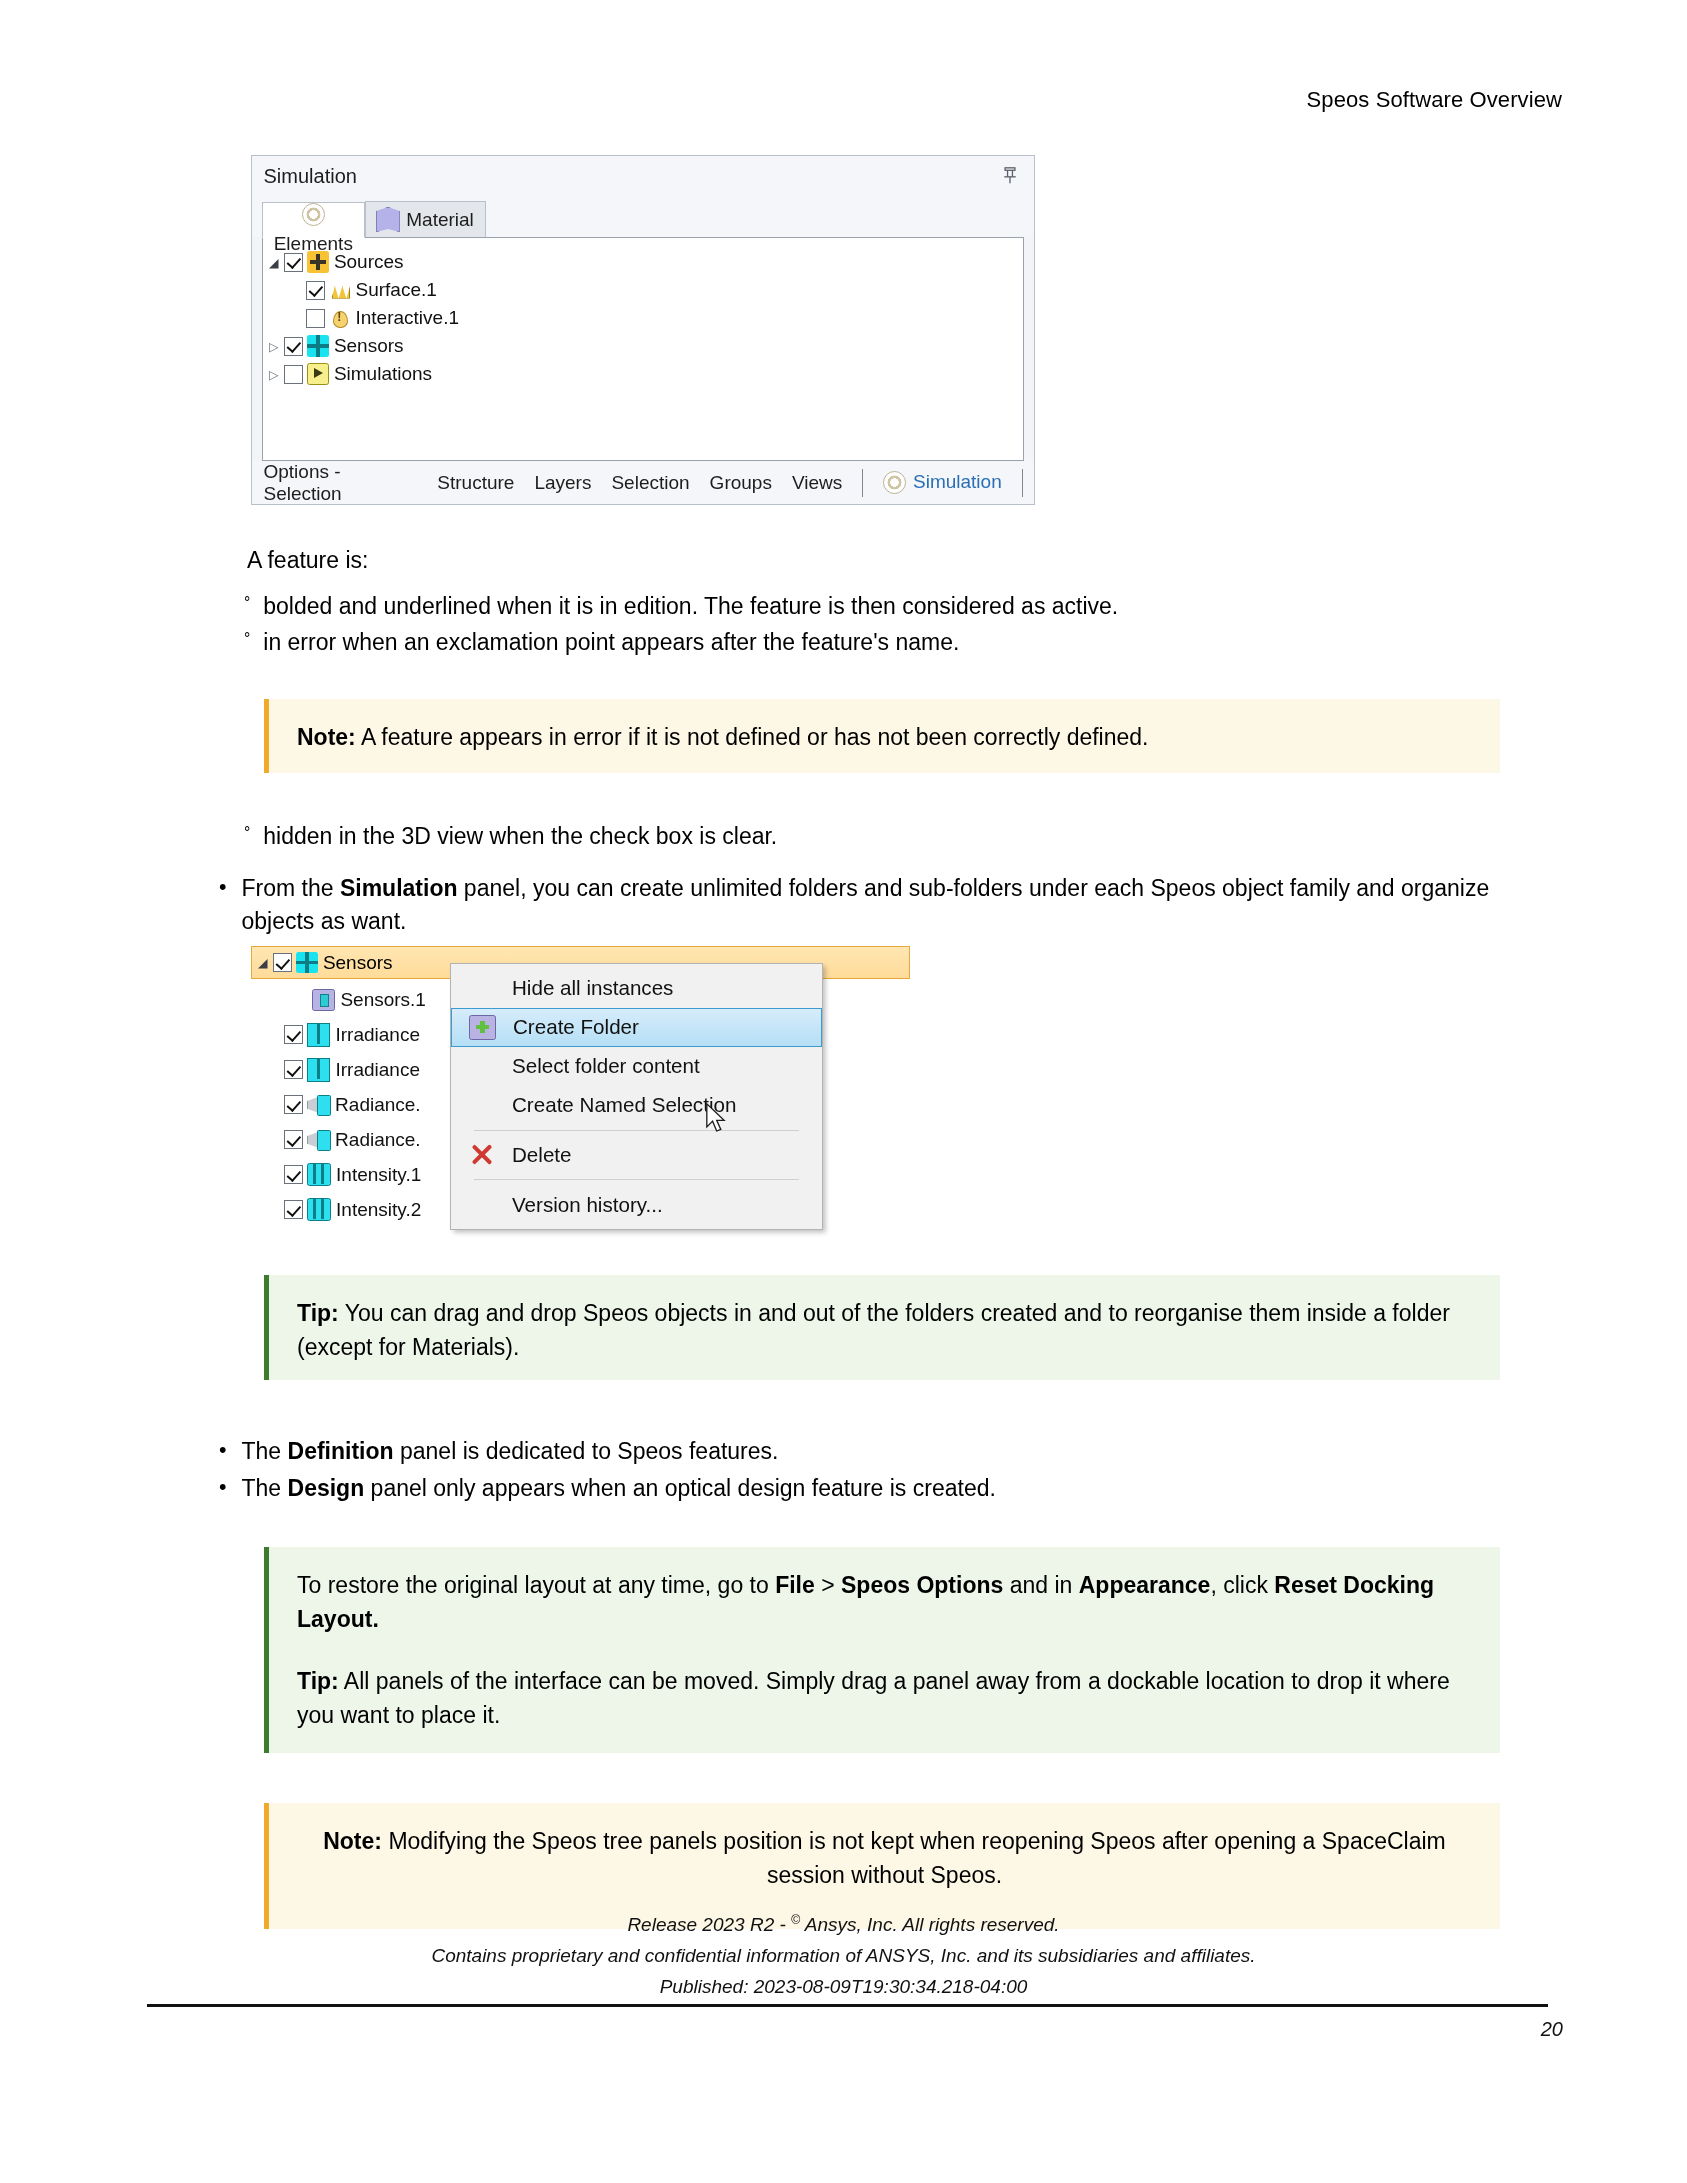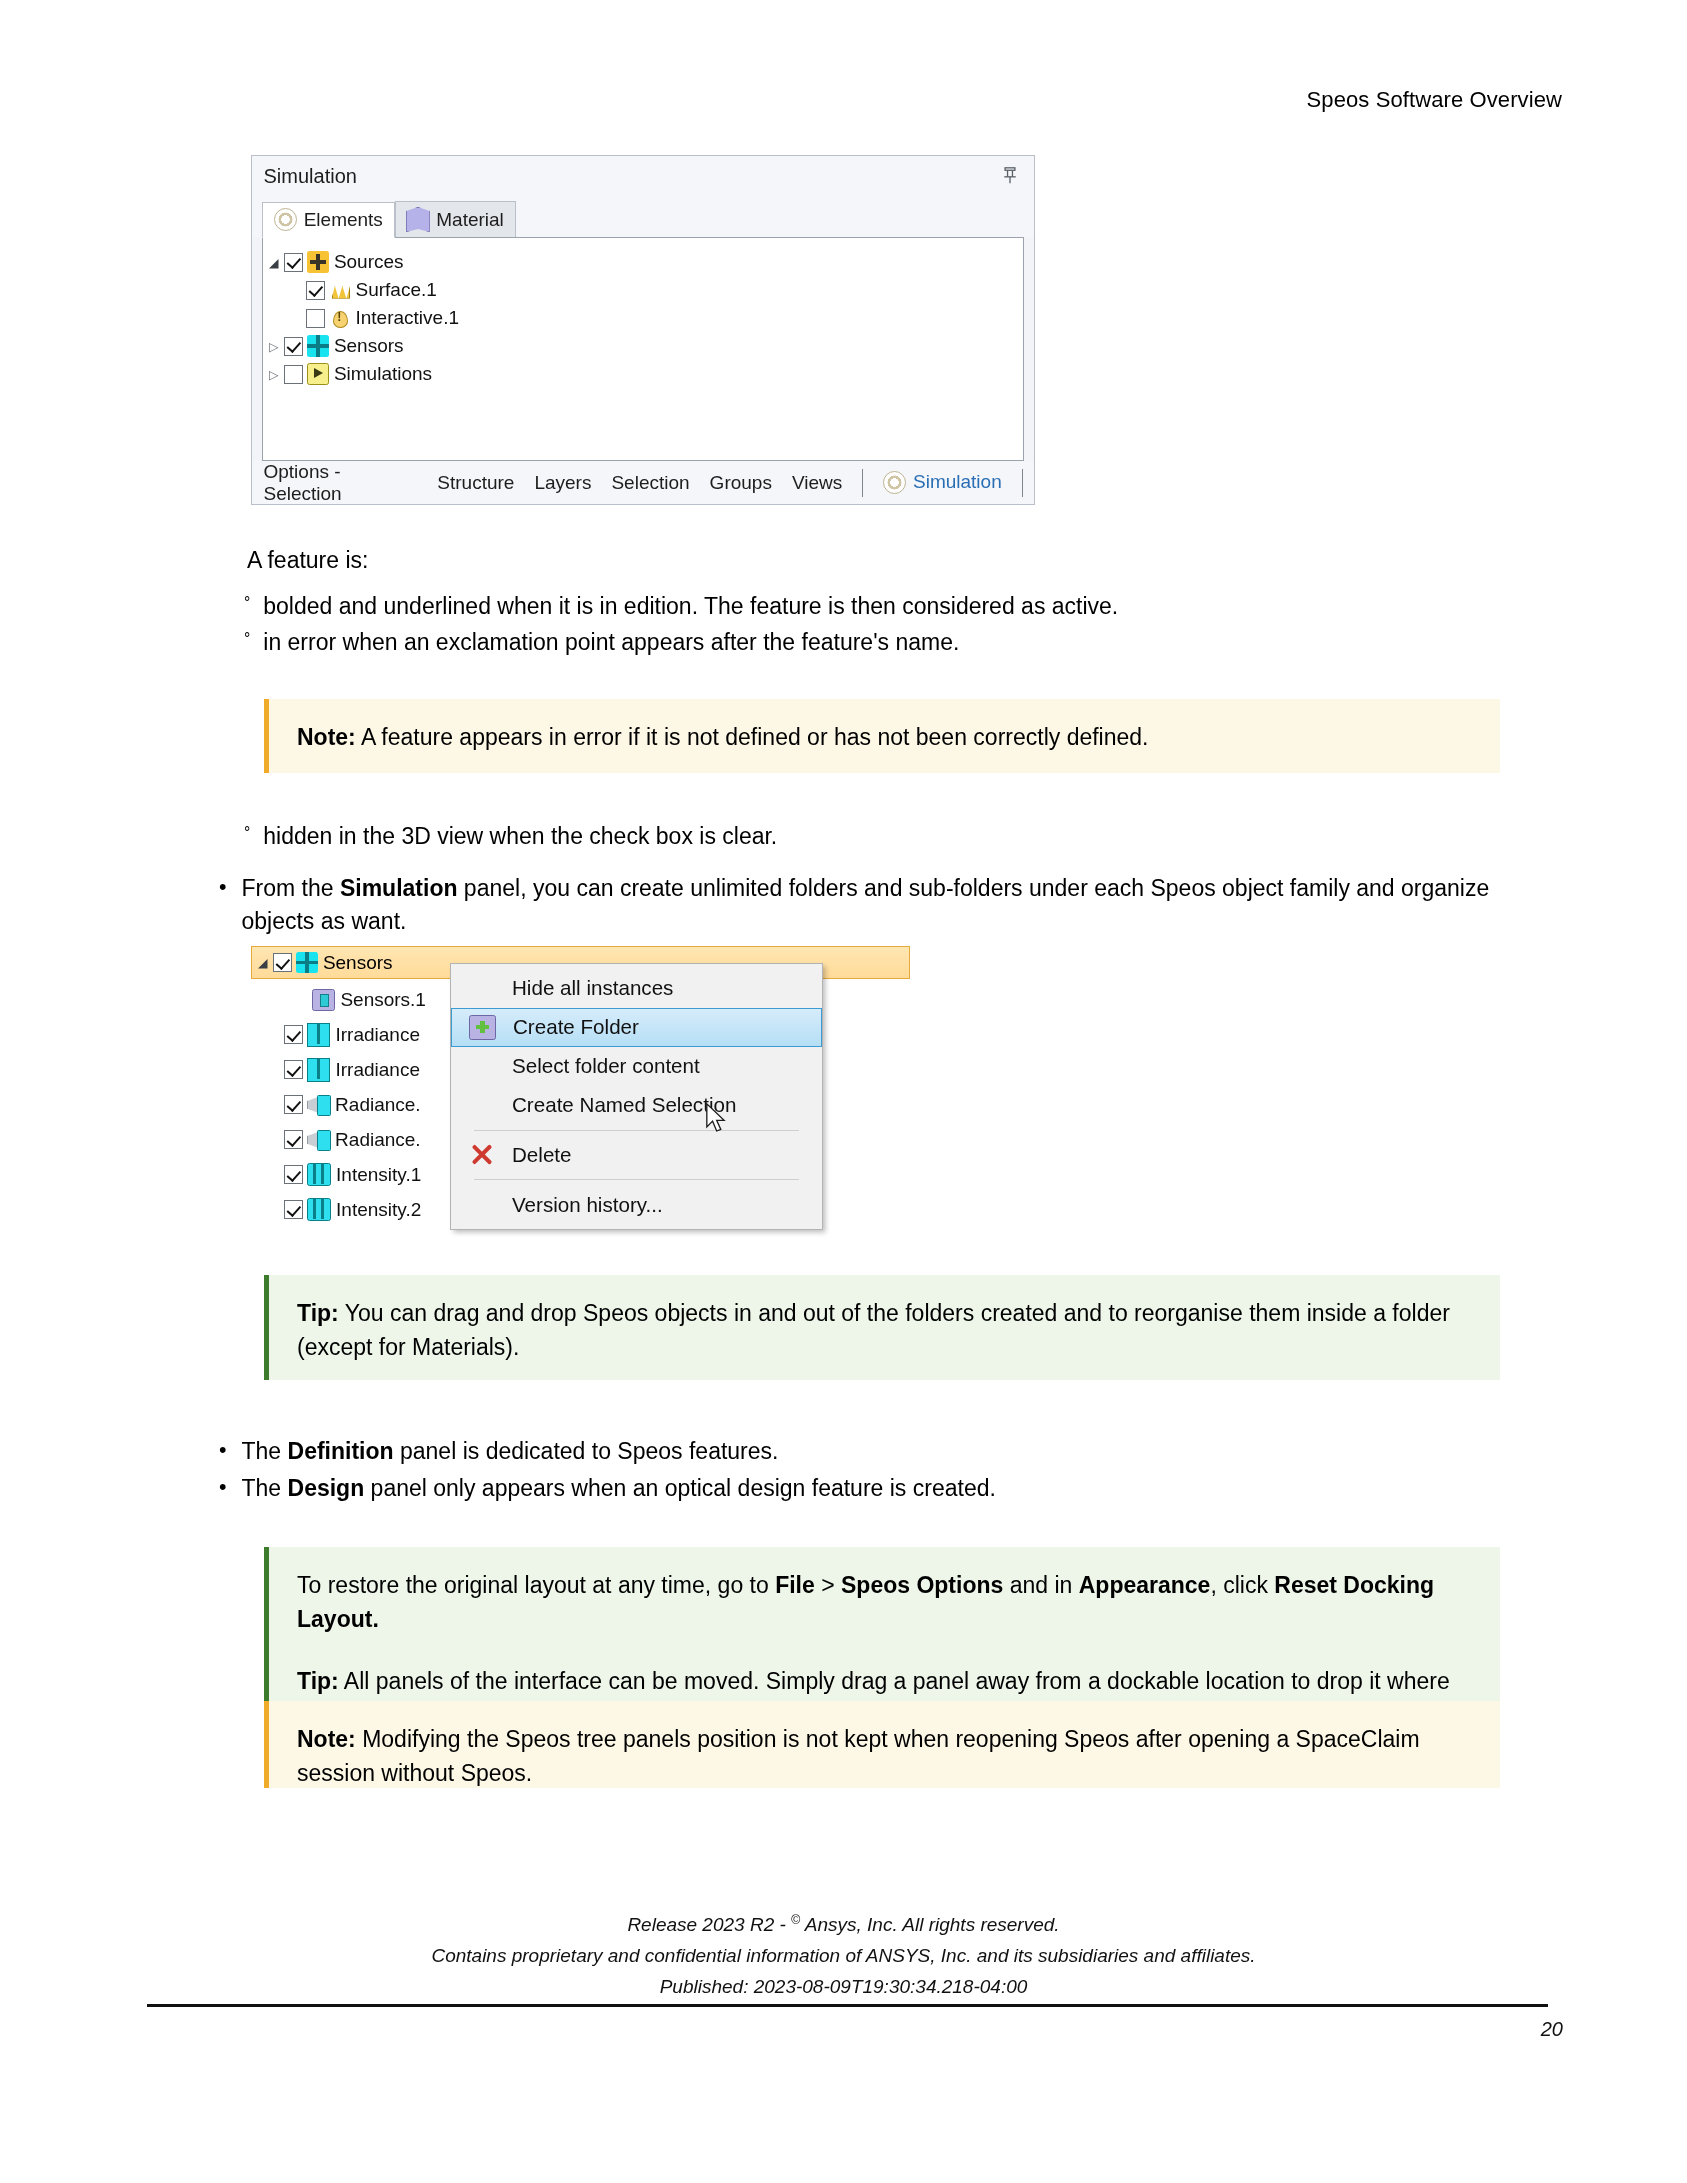--- a/index.html
+++ b/index.html
@@ -79,20 +79,21 @@
     border: 0.8px solid #b9c0c9;
     border-bottom: none;
     box-sizing: border-box;
     background: #e3e6ea;
     color: #1d1d1d;
   }
   .sim-tab.active {
     background: #ffffff;
     border-bottom: 0.8px solid #ffffff;
     margin-bottom: -0.8px;
+    flex-direction: column;
   }
   .sim-tree {
     margin: 0 10px;
     background: #ffffff;
     border: 0.8px solid #9aa2ab;
     height: 224px;
     padding: 10px 0 0 0;
     box-sizing: border-box;
   }
   .tnode {
@@ -522,21 +523,21 @@
   </div>
 
   <div class="callout tip" style="left:264px; top:1547px; width:1236px; height:206px;">
     <p><span>To restore the original layout at any time, go to </span><b>File</b><span> &gt; </span><b>Speos Options</b><span> and in </span><b>Appearance</b><span>, click </span><b>Reset Docking Layout.</b></p>
     <p>
       <b>Tip:</b>
       <span>All panels of the interface can be moved. Simply drag a panel away from a dockable location to drop it where you want to place it.</span>
     </p>
   </div>
 
-  <div class="callout note" style="left:264px; top:1701px; width:1236px; height:87px;">
+  <div class="callout note" style="left:264px; top:1803px; width:1236px; height:126px;text-align:center;">
     <p>
       <b>Note:</b>
       <span>Modifying the Speos tree panels position is not kept when reopening Speos after opening a SpaceClaim session without Speos.</span>
     </p>
   </div>
 
   <div class="footrule"></div>
   <div class="footer-block">
     <div><span>Release 2023 R2 - </span><sup>©</sup><span> Ansys, Inc. All rights reserved.</span></div>
     <div>Contains proprietary and confidential information of ANSYS, Inc. and its subsidiaries and affiliates.</div>

